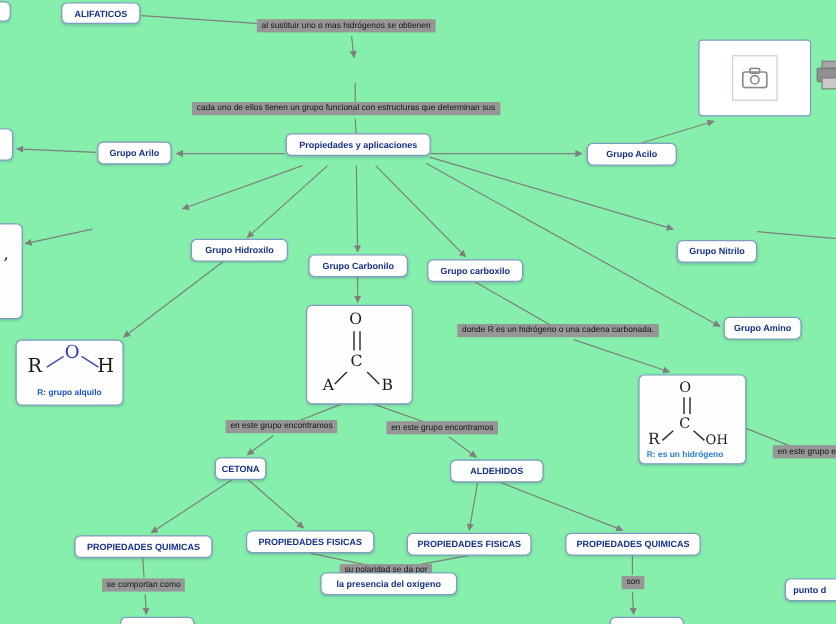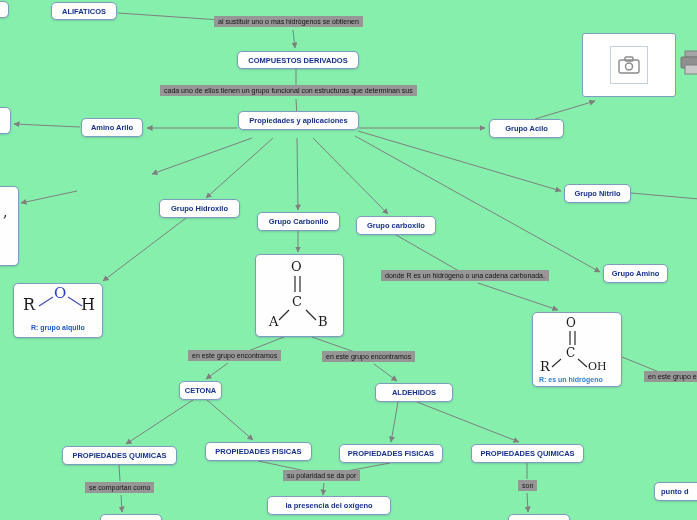--- a/index.html
+++ b/index.html
@@ -78,36 +78,35 @@
     <line x1="258" y1="461" x2="306" y2="471"></line>
     <line x1="390" y1="463" x2="347" y2="471"></line>
     <line x1="324" y1="483" x2="323" y2="495" marker-end="url(#arr)"></line>
     <line x1="527" y1="463" x2="527" y2="479"></line>
     <line x1="527" y1="493" x2="528" y2="512" marker-end="url(#arr)"></line>
     <line x1="622" y1="357" x2="659" y2="372"></line>
     <line x1="77" y1="191" x2="21" y2="203" marker-end="url(#arr)"></line>
   </svg>
 
   <div class="node" style="left:51px;top:2px;width:66px;height:18px">ALIFATICOS</div>
-  <div class="node" style="left:237px;top:51px;width:122px;height:18px">COMPUESTOS DERIVADOS</div>
   <div class="node" style="left:238px;top:111px;width:121px;height:19px">Propiedades y aplicaciones</div>
-  <div class="node" style="left:81px;top:118px;width:62px;height:19px">Amino Arilo</div>
+  <div class="node" style="left:81px;top:118px;width:62px;height:19px">Grupo Arilo</div>
   <div class="node" style="left:489px;top:119px;width:75px;height:19px">Grupo Acilo</div>
-  <div class="node" style="left:564px;top:184px;width:67px;height:19px">Grupo Nitrilo</div>
+  <div class="node" style="left:564px;top:200px;width:67px;height:19px">Grupo Nitrilo</div>
   <div class="node" style="left:159px;top:199px;width:81px;height:19px">Grupo Hidroxilo</div>
   <div class="node" style="left:257px;top:212px;width:83px;height:19px">Grupo Carbonilo</div>
   <div class="node" style="left:356px;top:216px;width:80px;height:19px">Grupo carboxilo</div>
   <div class="node" style="left:603px;top:264px;width:65px;height:19px">Grupo Amino</div>
   <div class="node" style="left:179px;top:381px;width:43px;height:19px">CETONA</div>
   <div class="node" style="left:375px;top:383px;width:78px;height:19px">ALDEHIDOS</div>
   <div class="node" style="left:62px;top:446px;width:115px;height:19px">PROPIEDADES QUIMICAS</div>
   <div class="node" style="left:205px;top:442px;width:107px;height:19px">PROPIEDADES FISICAS</div>
   <div class="node" style="left:339px;top:444px;width:104px;height:19px">PROPIEDADES FISICAS</div>
   <div class="node" style="left:471px;top:444px;width:113px;height:19px">PROPIEDADES QUIMICAS</div>
-  <div class="node" style="left:267px;top:496px;width:124px;height:19px">la presencia del oxígeno</div>
+  <div class="node" style="left:267px;top:477px;width:114px;height:19px">la presencia del oxígeno</div>
   <div class="node" style="left:654px;top:482px;width:70px;height:19px;justify-content:flex-start;padding-left:6px">punto d</div>
 
   <div class="node" style="left:100px;top:514px;width:62px;height:16px"></div>
   <div class="node" style="left:508px;top:514px;width:62px;height:16px"></div>
   <div class="node" style="left:-20px;top:1px;width:29px;height:17px"></div>
   <div class="node" style="left:-52px;top:107px;width:63px;height:27px"></div>
 
   <div class="glabel" style="left:214px;top:16px">al sustituir uno o mas hidrógenos se obtienen</div>
   <div class="glabel" style="left:160px;top:85px">cada uno de ellos tienen un grupo funcional con estructuras que determinan sus</div>
   <div class="glabel" style="left:381px;top:270px">donde R es un hidrógeno o una cadena carbonada.</div>

